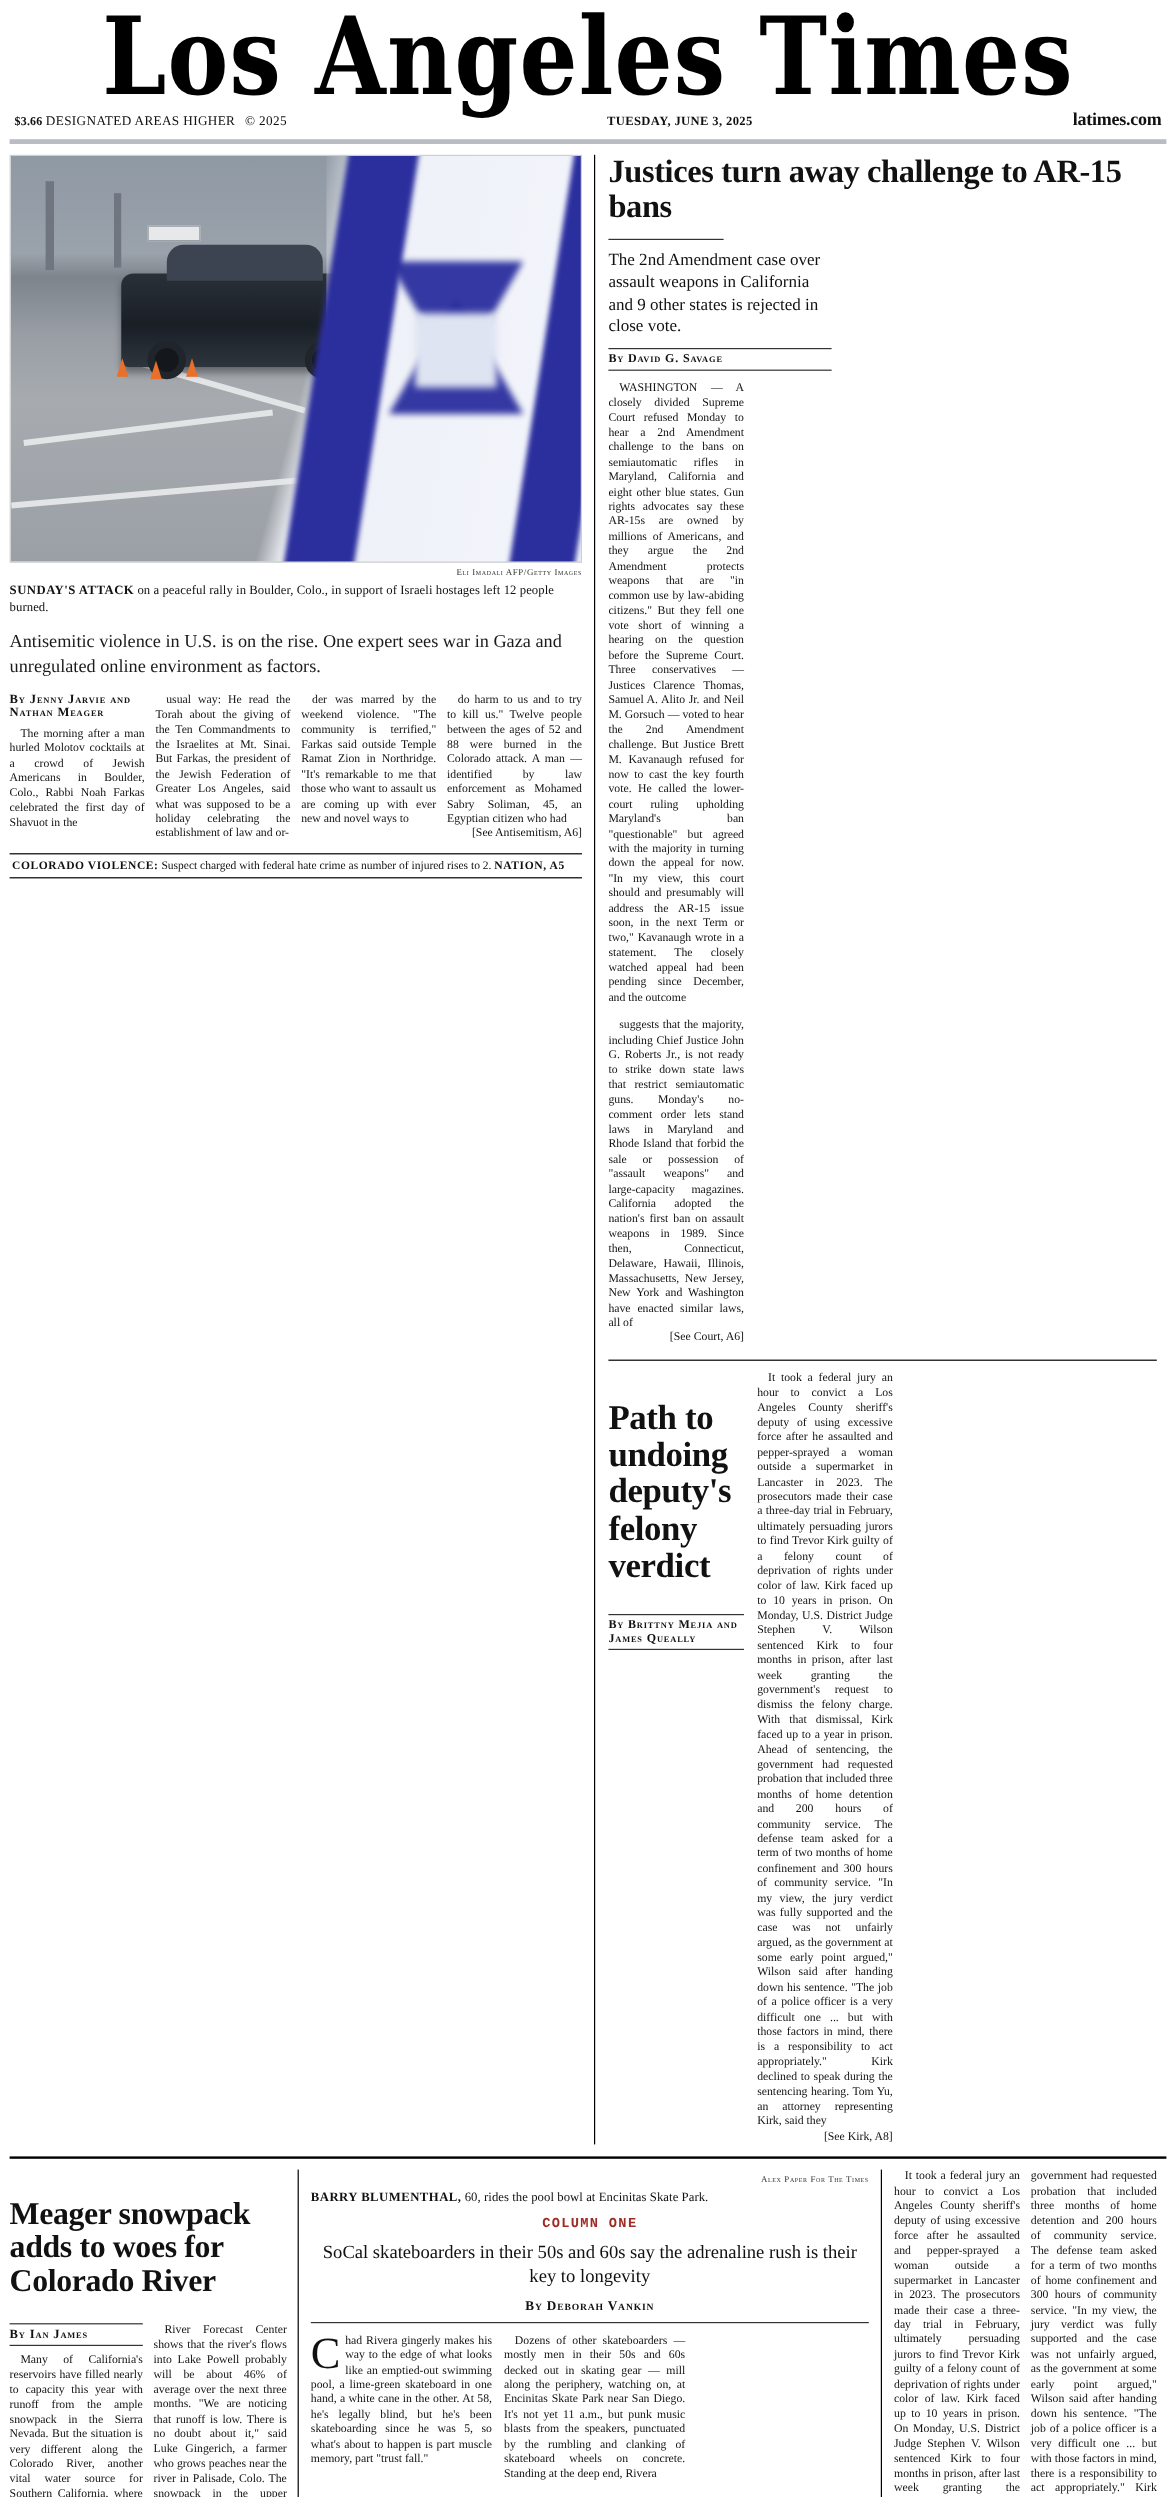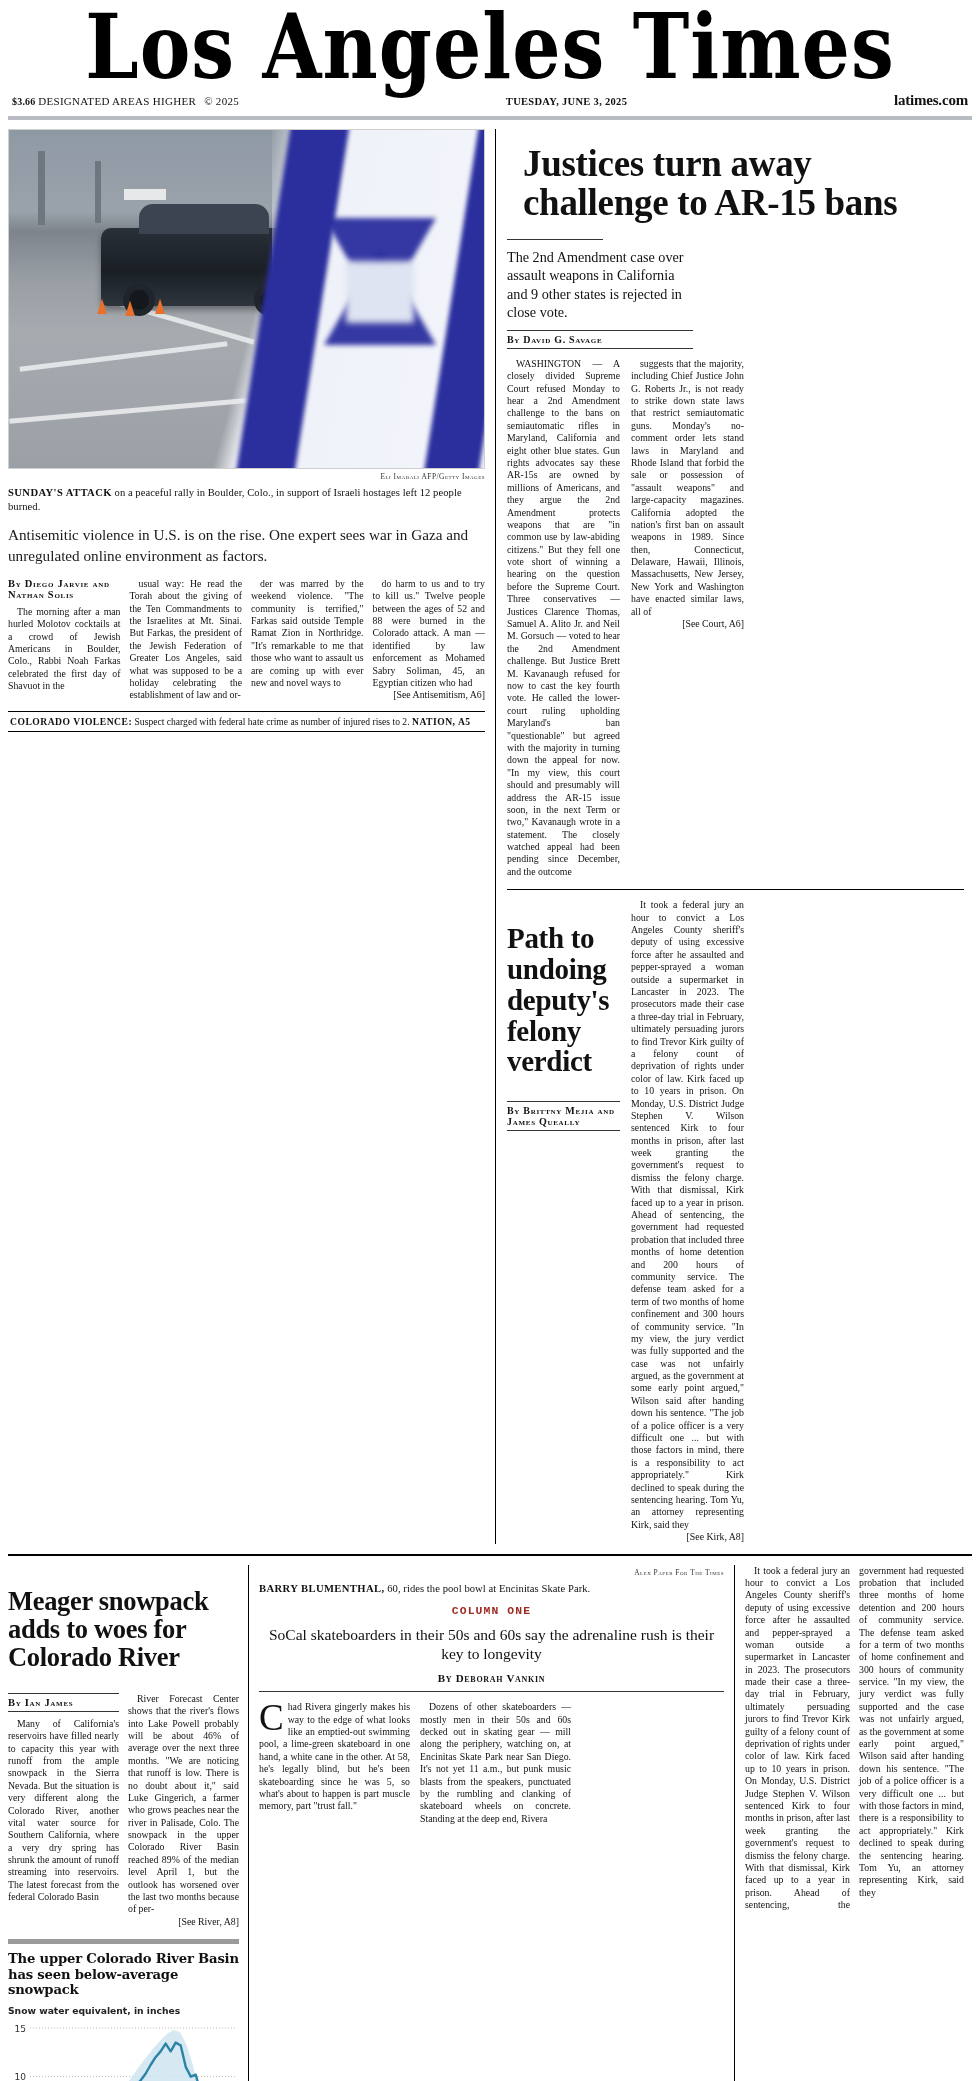--- a/index.html
+++ b/index.html
@@ -89,24 +89,24 @@
   .cols4 > div { width:113px; }
   .bodytext { font-size:9.8px; line-height:1.265; text-align:justify; hyphens:auto; }
   .bodytext p { margin:0; text-indent:9px; }
   .jump { font-style:normal; }
 
   .hl-strip { border-top:1px solid #000; border-bottom:1px solid #000;
     margin-top:9px; padding:4px 2px; font-size:9.6px; }
   .hl-strip b { font-variant:small-caps; letter-spacing:.5px; font-weight:700; }
 
   
-  .r-hed { font-size:37px; line-height:1.05; letter-spacing:-.3px; margin:16px; }
+  .r-hed { font-size:27px; line-height:1.05; letter-spacing:-.3px; margin:0; }
   .r-rule { height:1px; background:#333; width:96px; margin:13px 0 8px 0; }
   .r-deck { font-size:14.2px; line-height:1.28; width:186px; }
-  .r-cols { display:flex; gap:11px; margin-top:9px; }
+  .r-cols { display:flex; gap:11px; margin-top:9px;flex-direction:column; }
   .r-cols > div { width:113px; }
   .r-byline { font-variant:small-caps; font-size:10px; letter-spacing:.7px; font-weight:600;
     border-top:1px solid #333; border-bottom:1px solid #333; padding:3px 0; margin:9px 0 7px 0; width:186px;}
 
   .r-divider { height:1px; background:#000; margin:11px 0 9px 0; }
   .r2-hed { font-size:29px; line-height:1.06; letter-spacing:-.3px; }
   .r2-deck { font-size:13px; line-height:1.3; margin-top:10px; border-top:1px solid #333; padding-top:8px; }
 
   
   .mid { display:flex; margin-top:10px; border-top:2px solid #000; padding-top:9px; }
@@ -203,21 +203,21 @@
       <div class="credit">Eli Imadali AFP/Getty Images</div>
       <div class="caption">
         <b>SUNDAY'S ATTACK</b>
         <span>on a peaceful rally in Boulder, Colo., in support of Israeli hostages left 12 people burned.</span>
       </div>
 
       <div class="main-deck">Antisemitic violence in U.S. is on the rise. One expert sees war in Gaza and unregulated online environment as factors.</div>
 
       <div class="cols4">
         <div>
-          <div class="byline">By Diego Jarvie and Nathan Solis</div>
+          <div class="byline">By Jenny Jarvie and Nathan Meager</div>
           <div class="bodytext" style="margin-top:6px;">
               <p>The morning after a man hurled Molotov cocktails at a crowd of Jewish Americans in Boulder, Colo., Rabbi Noah Farkas celebrated the first day of Shavuot in the</p>
             </div>
         </div>
         <div>
             <div class="bodytext">
               <p>usual way: He read the Torah about the giving of the Ten Commandments to the Israelites at Mt. Sinai. But Farkas, the president of the Jewish Federation of Greater Los Angeles, said what was supposed to be a holiday celebrating the establishment of law and or-</p>
             </div>
           </div>
         <div>

